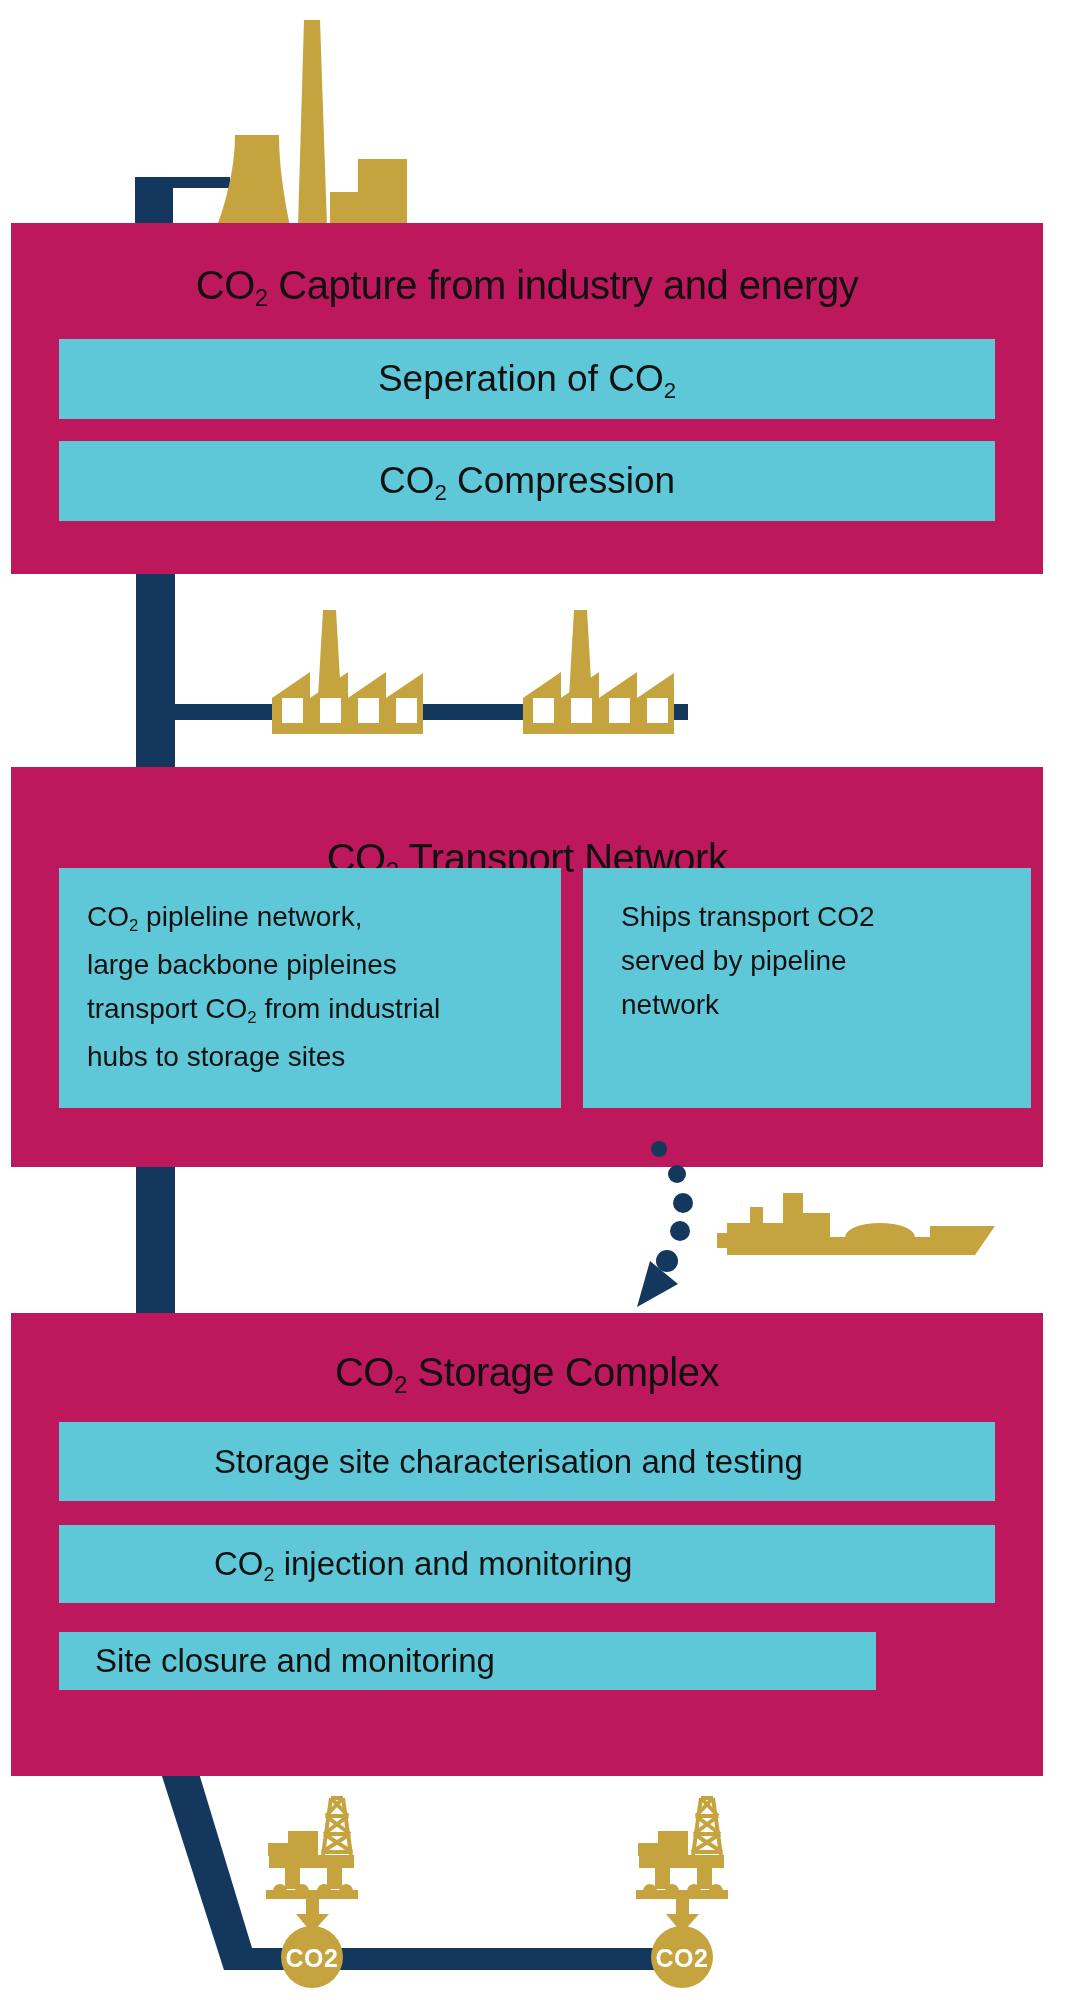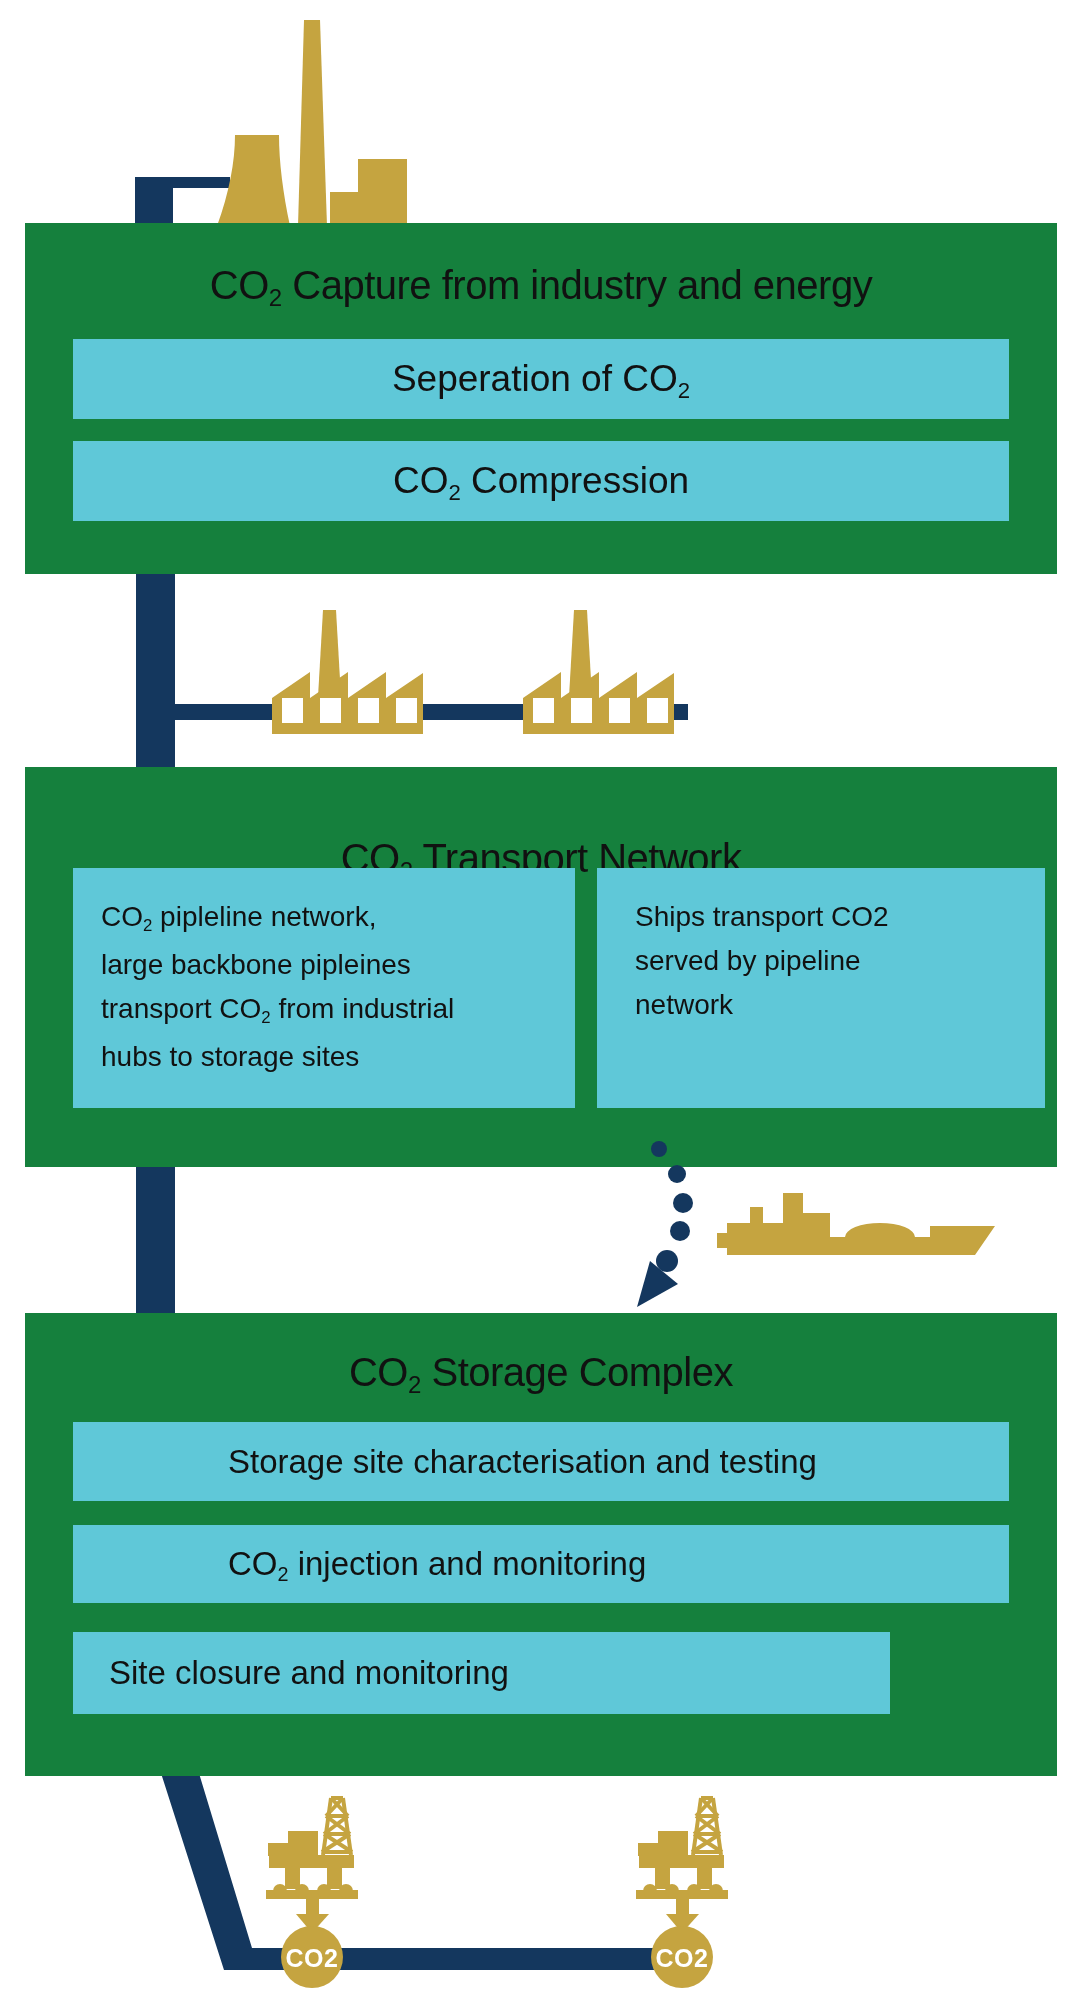--- a/index.html
+++ b/index.html
@@ -1,36 +1,36 @@
 <!DOCTYPE html>
 <html><head>
 <meta charset="utf-8">
 <style>
   html,body{margin:0;padding:0;background:#ffffff;}
   .stage{position:relative;width:1080px;height:2000px;background:#ffffff;overflow:hidden;
          font-family:"Liberation Sans", sans-serif;color:#111;}
   svg.layer{position:absolute;left:0;top:0;width:1080px;height:2000px;pointer-events:none;}
   .base{z-index:0;} .overlay{z-index:2;}
-  .panel{position:absolute;left:25px;width:1032px;background:#15803d;z-index:1;}
+  .panel{position:absolute;left:11px;width:1032px;background:#be185d;z-index:1;}
   #panel-capture{top:223px;height:351px;}
   #panel-transport{top:767px;height:400px;}
   #panel-storage{top:1313px;height:463px;}
   .panel-title{position:absolute;left:0;right:0;text-align:center;font-size:40px;
                line-height:48px;letter-spacing:-0.5px;white-space:nowrap;}
   #panel-capture .panel-title{top:38px;}
   #panel-transport .panel-title{top:31px;margin-top:36px;}
   #panel-storage .panel-title{top:35px;}
   .bar{position:absolute;left:48px;width:936px;background:#5fc8d8;display:flex;
        align-items:center;justify-content:center;font-size:37px;white-space:nowrap;}
   #capture-row-1{top:116px;height:80px;}
   #capture-row-2{top:218px;height:80px;}
   .bar.left-align{justify-content:flex-start;padding-left:155px;width:781px;font-size:33px;}
   #storage-row-1{top:109px;height:79px;}
   #storage-row-2{top:212px;height:78px;}
-  #storage-row-3{top:319px;height:82px;padding-left:36px;}
+  #storage-row-3{top:319px;height:58px;padding-left:36px;}
   .col{position:absolute;top:101px;height:240px;background:#5fc8d8;box-sizing:border-box;
        font-size:28px;line-height:44px;}
   #col-pipeline{left:48px;width:502px;padding:27px 10px 0 28px;}
   #col-ships{left:572px;width:448px;padding:27px 10px 0 38px;}
   .s2{font-size:0.6em;position:relative;top:0.3em;}
   .well-label{position:absolute;z-index:3;color:#fff;font-weight:bold;font-size:25px;
               transform:translate(-50%,-50%);letter-spacing:0.5px;}
   #well-label-left{left:312px;top:1958px;}
   #well-label-right{left:682px;top:1958px;}
 </style>

